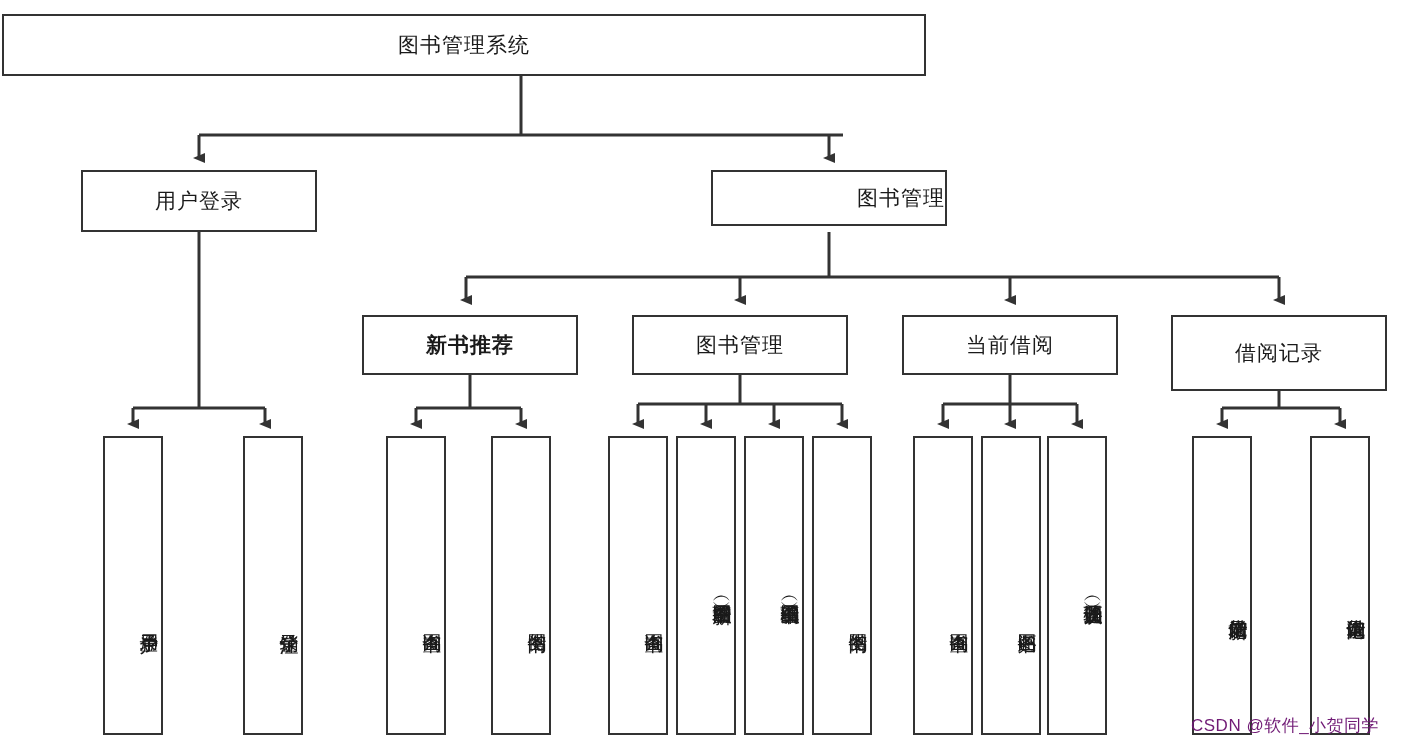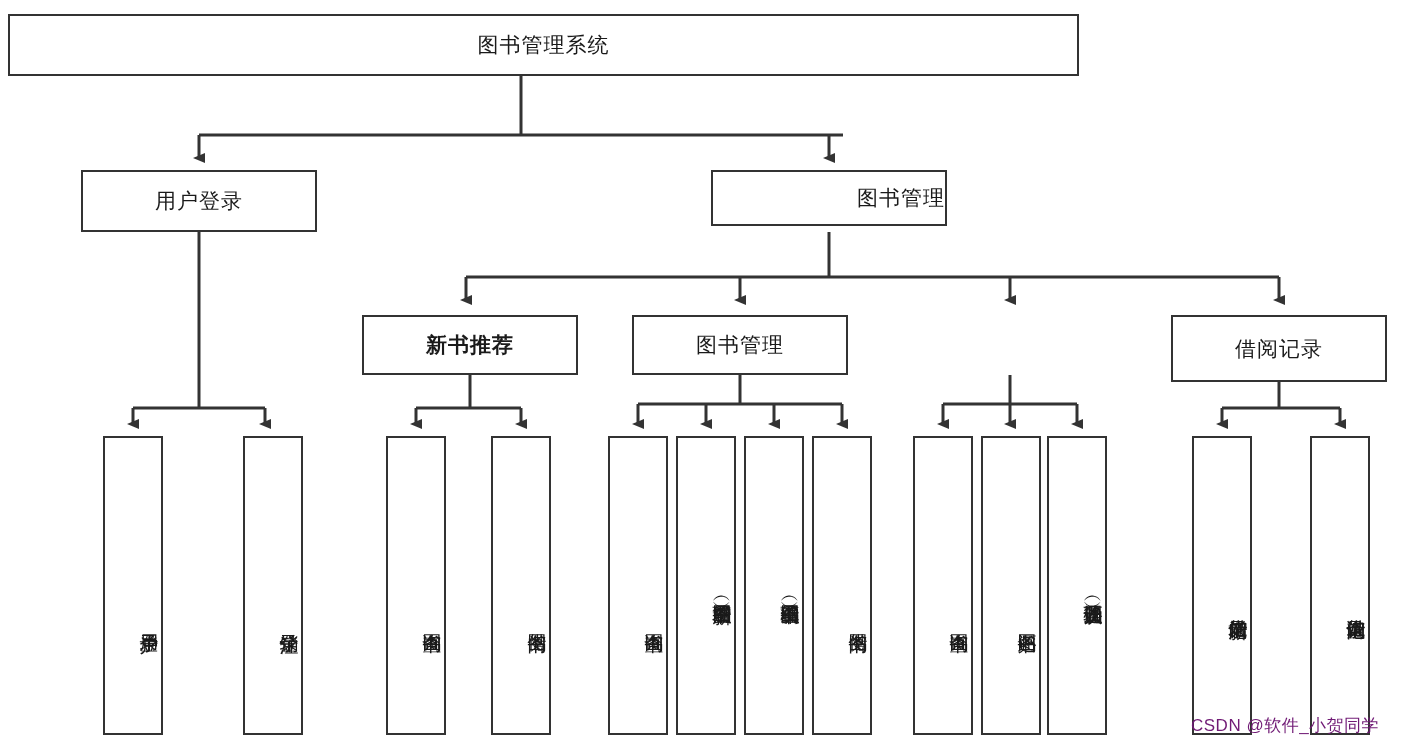--- a/index.html
+++ b/index.html
@@ -116,38 +116,41 @@
       <path d="M1010,404 L1010,424" marker-end="url(#arrow)"></path>
       <path d="M1077,404 L1077,424" marker-end="url(#arrow)"></path>
 
       <path d="M1279,375 L1279,408"></path>
       <path d="M1222,408 L1340,408"></path>
       <path d="M1222,408 L1222,424" marker-end="url(#arrow)"></path>
       <path d="M1340,408 L1340,424" marker-end="url(#arrow)"></path>
     </g>
   </svg>
 
-  <div class="node horiz" style="left:8px; top:14px; width:1071px; height:62px;">
+  <div class="node horiz" style="left:2px; top:14px; width:924px; height:62px;">
     <span>图书管理系统</span>
   </div>
 
   <div class="node horiz" style="left:81px; top:170px; width:236px; height:62px;">
     <span>用户登录</span>
   </div>
   <div class="node horiz" style="left:711px; top:170px; width:236px; height:56px;justify-content:flex-end;">
     <span>图书管理</span>
   </div>
 
   <div class="node horiz" style="left:362px; top:315px; width:216px; height:60px;font-weight:bold;">
     <span>新书推荐</span>
   </div>
   <div class="node horiz" style="left:632px; top:315px; width:216px; height:60px;">
     <span>图书管理</span>
   </div>
-  <div class="node horiz" style="left:1171px; top:315px; width:216px; height:67px;">
+  <div class="node horiz" style="left:902px; top:315px; width:216px; height:60px;">
+    <span>当前借阅</span>
+  </div>
+  <div class="node horiz" style="left:1171px; top:315px; width:216px; height:76px;">
     <span>借阅记录</span>
   </div>
 
   <div class="node vert" style="left:103px; top:436px; width:60px; height:299px; padding-top:66px;">
     <span class="vlabel">用户登录</span>
   </div>
   <div class="node vert" style="left:243px; top:436px; width:60px; height:299px; padding-top:66px;">
     <span class="vlabel">注销登录</span>
   </div>
 

